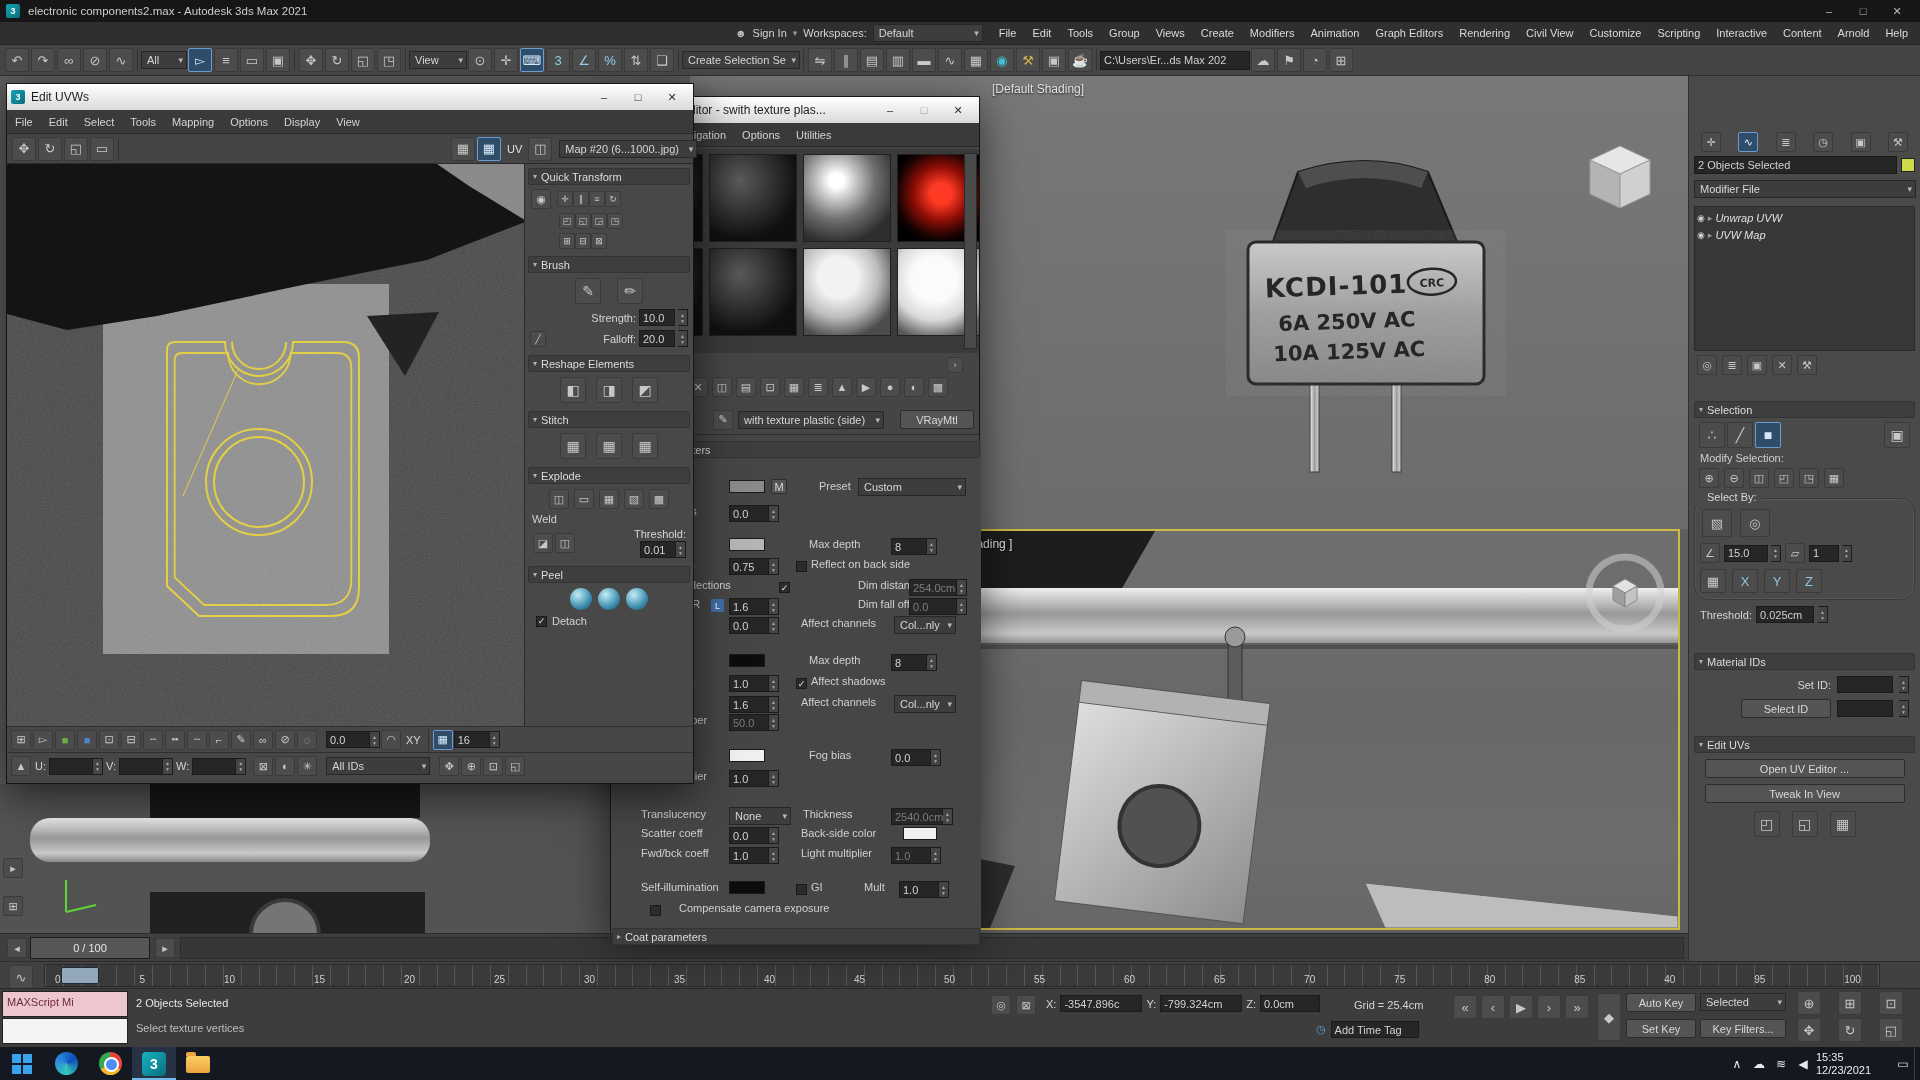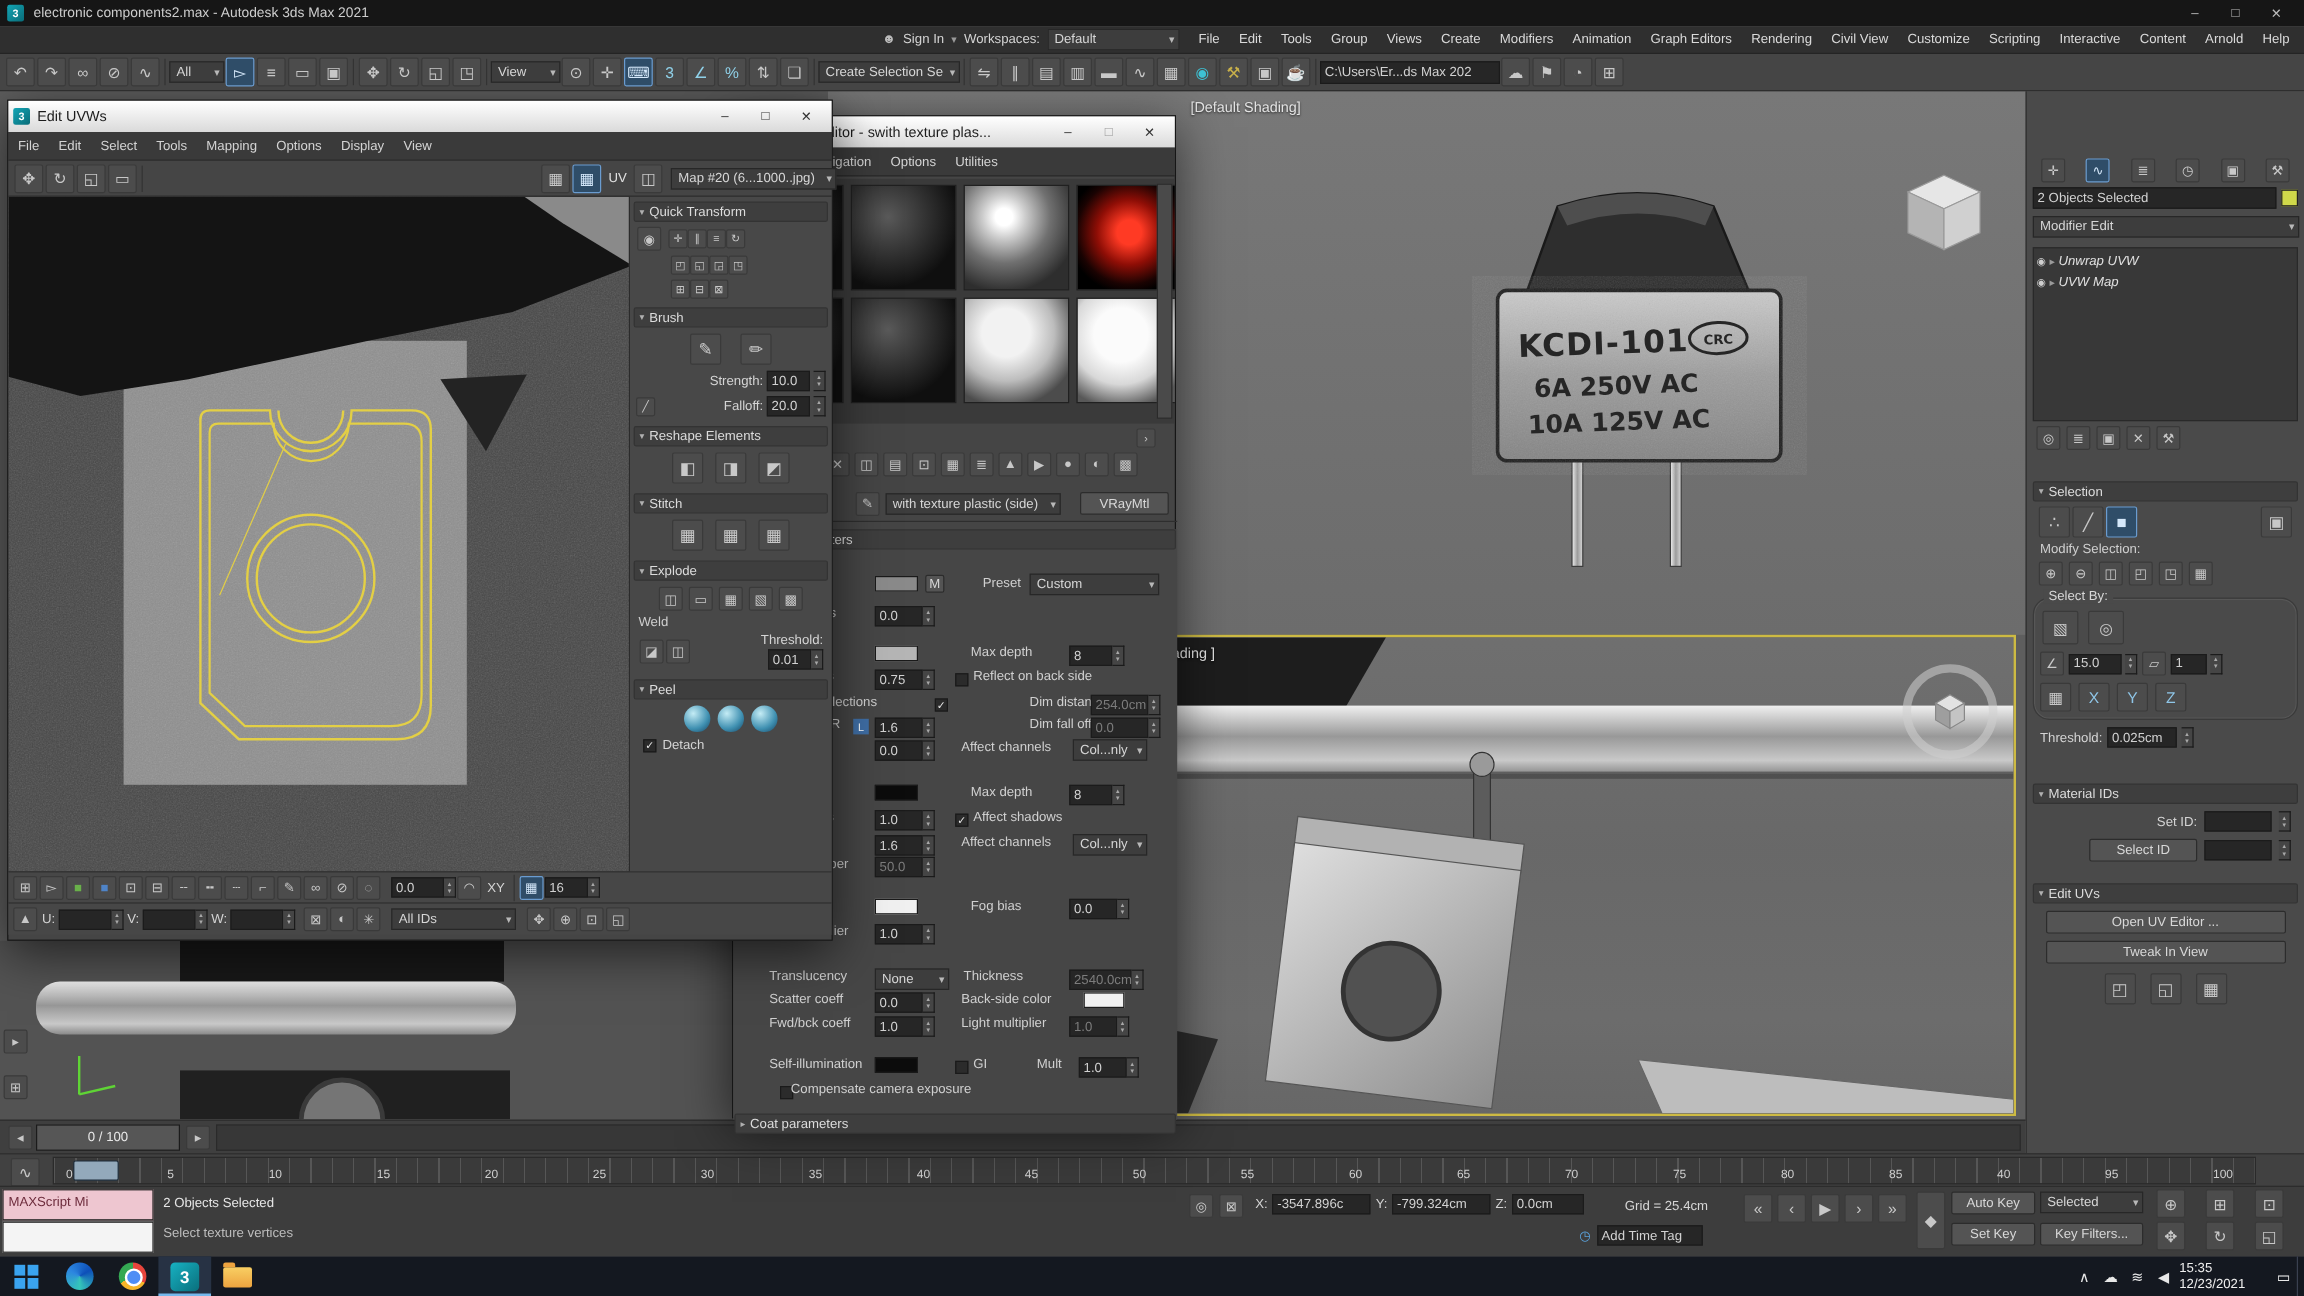--- a/index.html
+++ b/index.html
@@ -300,21 +300,21 @@
         <span class="I flat s20" data-state="on">∿</span>
         <span class="I flat s20">≣</span>
         <span class="I flat s20">◷</span>
         <span class="I flat s20">▣</span>
         <span class="I flat s20">⚒</span>
       </div>
     <div class="row" style="gap:4px;margin:2px 2px">
       <span class="F" style="flex:1;height:18px">2 Objects Selected</span>
       <span style="width:14px;height:14px;background:#cfd84a;border:1px solid #222;flex:none"></span>
     </div>
-    <div class="DD" style="width:222px;margin:4px 2px">Modifier Edit</div>
+    <div class="DD" style="width:222px;margin:4px 2px">Modifier File</div>
     <div class="stackbox">
 
         <div class="stackrow">
           <span style="color:#cfcfcf;font-size:9px">◉</span>
           <span style="color:#9a9a9a;font-size:9px">▸</span>
           <span style="font-style:italic">Unwrap UVW</span>
         </div>
 
         <div class="stackrow">
           <span style="color:#cfcfcf;font-size:9px">◉</span>
@@ -672,21 +672,21 @@
           <span class="lbl" style="left:30px">Self-illumination</span>
           <span class="swatch" style="left: 118px; width: 36px; background: rgb(12, 12, 12);"></span>
           <span class="cb abs" style="left:185px;top:3px"></span>
           <span class="lbl" style="left:200px">GI</span>
           <span class="lbl" style="left:253px">Mult</span>
           <span class="F abs" style="left:288px;width:40px">1.0</span>
             <span class="S abs" style="left:328px"></span>
         </div>
         <div class="prow" style="top:444px">
           <span class="cb abs" style="left:39px;top:3px"></span>
-          <span class="lbl" style="left:48px">Compensate camera exposure</span>
+          <span class="lbl" style="left:68px">Compensate camera exposure</span>
         </div>
       </div>
       <div class="RH closed" style="margin:0 1px">
           <span>Coat parameters</span>
         </div>
     </div>
   </div>
 
   <div class="win" style="left:6px;top:83px;width:688px;height:701px;z-index:30">
     <div class="wtitle">

